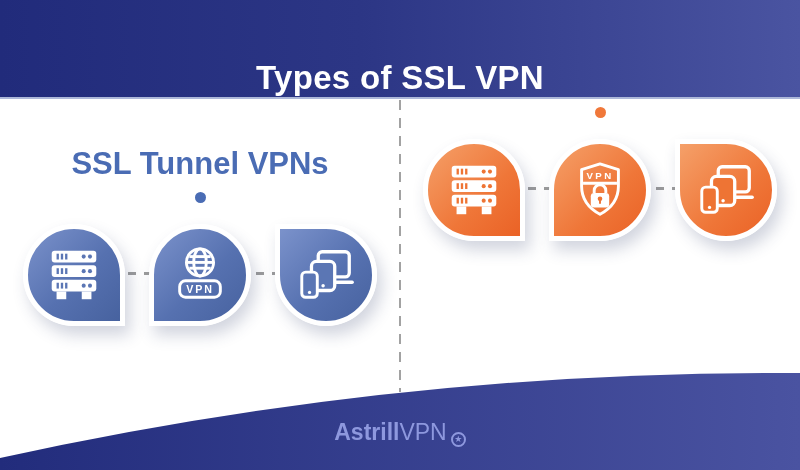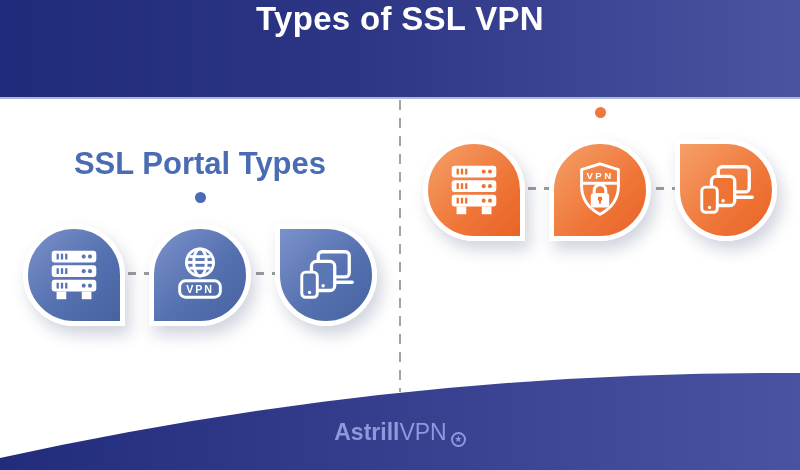--- a/index.html
+++ b/index.html
@@ -5,21 +5,21 @@
   html,body{margin:0;padding:0;background:#ffffff;}
   .canvas{
     position:relative;width:800px;height:470px;overflow:hidden;background:#ffffff;
     font-family:"Liberation Sans","DejaVu Sans",sans-serif;
   }
   
   .header{
     position:absolute;left:0;top:0;width:800px;height:97px;
     background:linear-gradient(90deg,#212b7b 0%,#2c3685 45%,#4a54a1 100%);
     border-bottom:2px solid #adb8d9;
-    display:flex;align-items:flex-start;justify-content:center;
+    display:flex;align-items:flex-end;justify-content:center;
   }
   .title{color:#ffffff;font-size:33px;font-weight:700;letter-spacing:.3px;}
   
   .divider{
     position:absolute;left:399px;top:100px;width:2px;height:292px;
     background:repeating-linear-gradient(180deg,#a2a2a2 0 10px,transparent 10px 18px);
   }
   
   .col{position:absolute;top:97px;width:400px;height:295px;}
   .col-left{left:0;}
@@ -68,21 +68,21 @@
 
 <div class="canvas">
 
   <div class="header">
     <div class="title">Types of SSL VPN</div>
   </div>
 
   <div class="divider"></div>
 
   <div class="col col-left">
-    <div class="heading heading-blue">SSL Portal Types</div>
+    <div class="heading heading-blue">SSL Tunnel VPNs</div>
     <div class="dot dot-blue"></div>
     <div class="icons">
       <div class="connector"></div>
       <div class="icons-row">
 
         <div class="tear tear-blue tail-br">
           <svg viewBox="0 0 64 64">
             <g fill="#ffffff">
               <rect x="9" y="7" width="46" height="12" rx="3"></rect>
               <rect x="9" y="22" width="46" height="12" rx="3"></rect>

